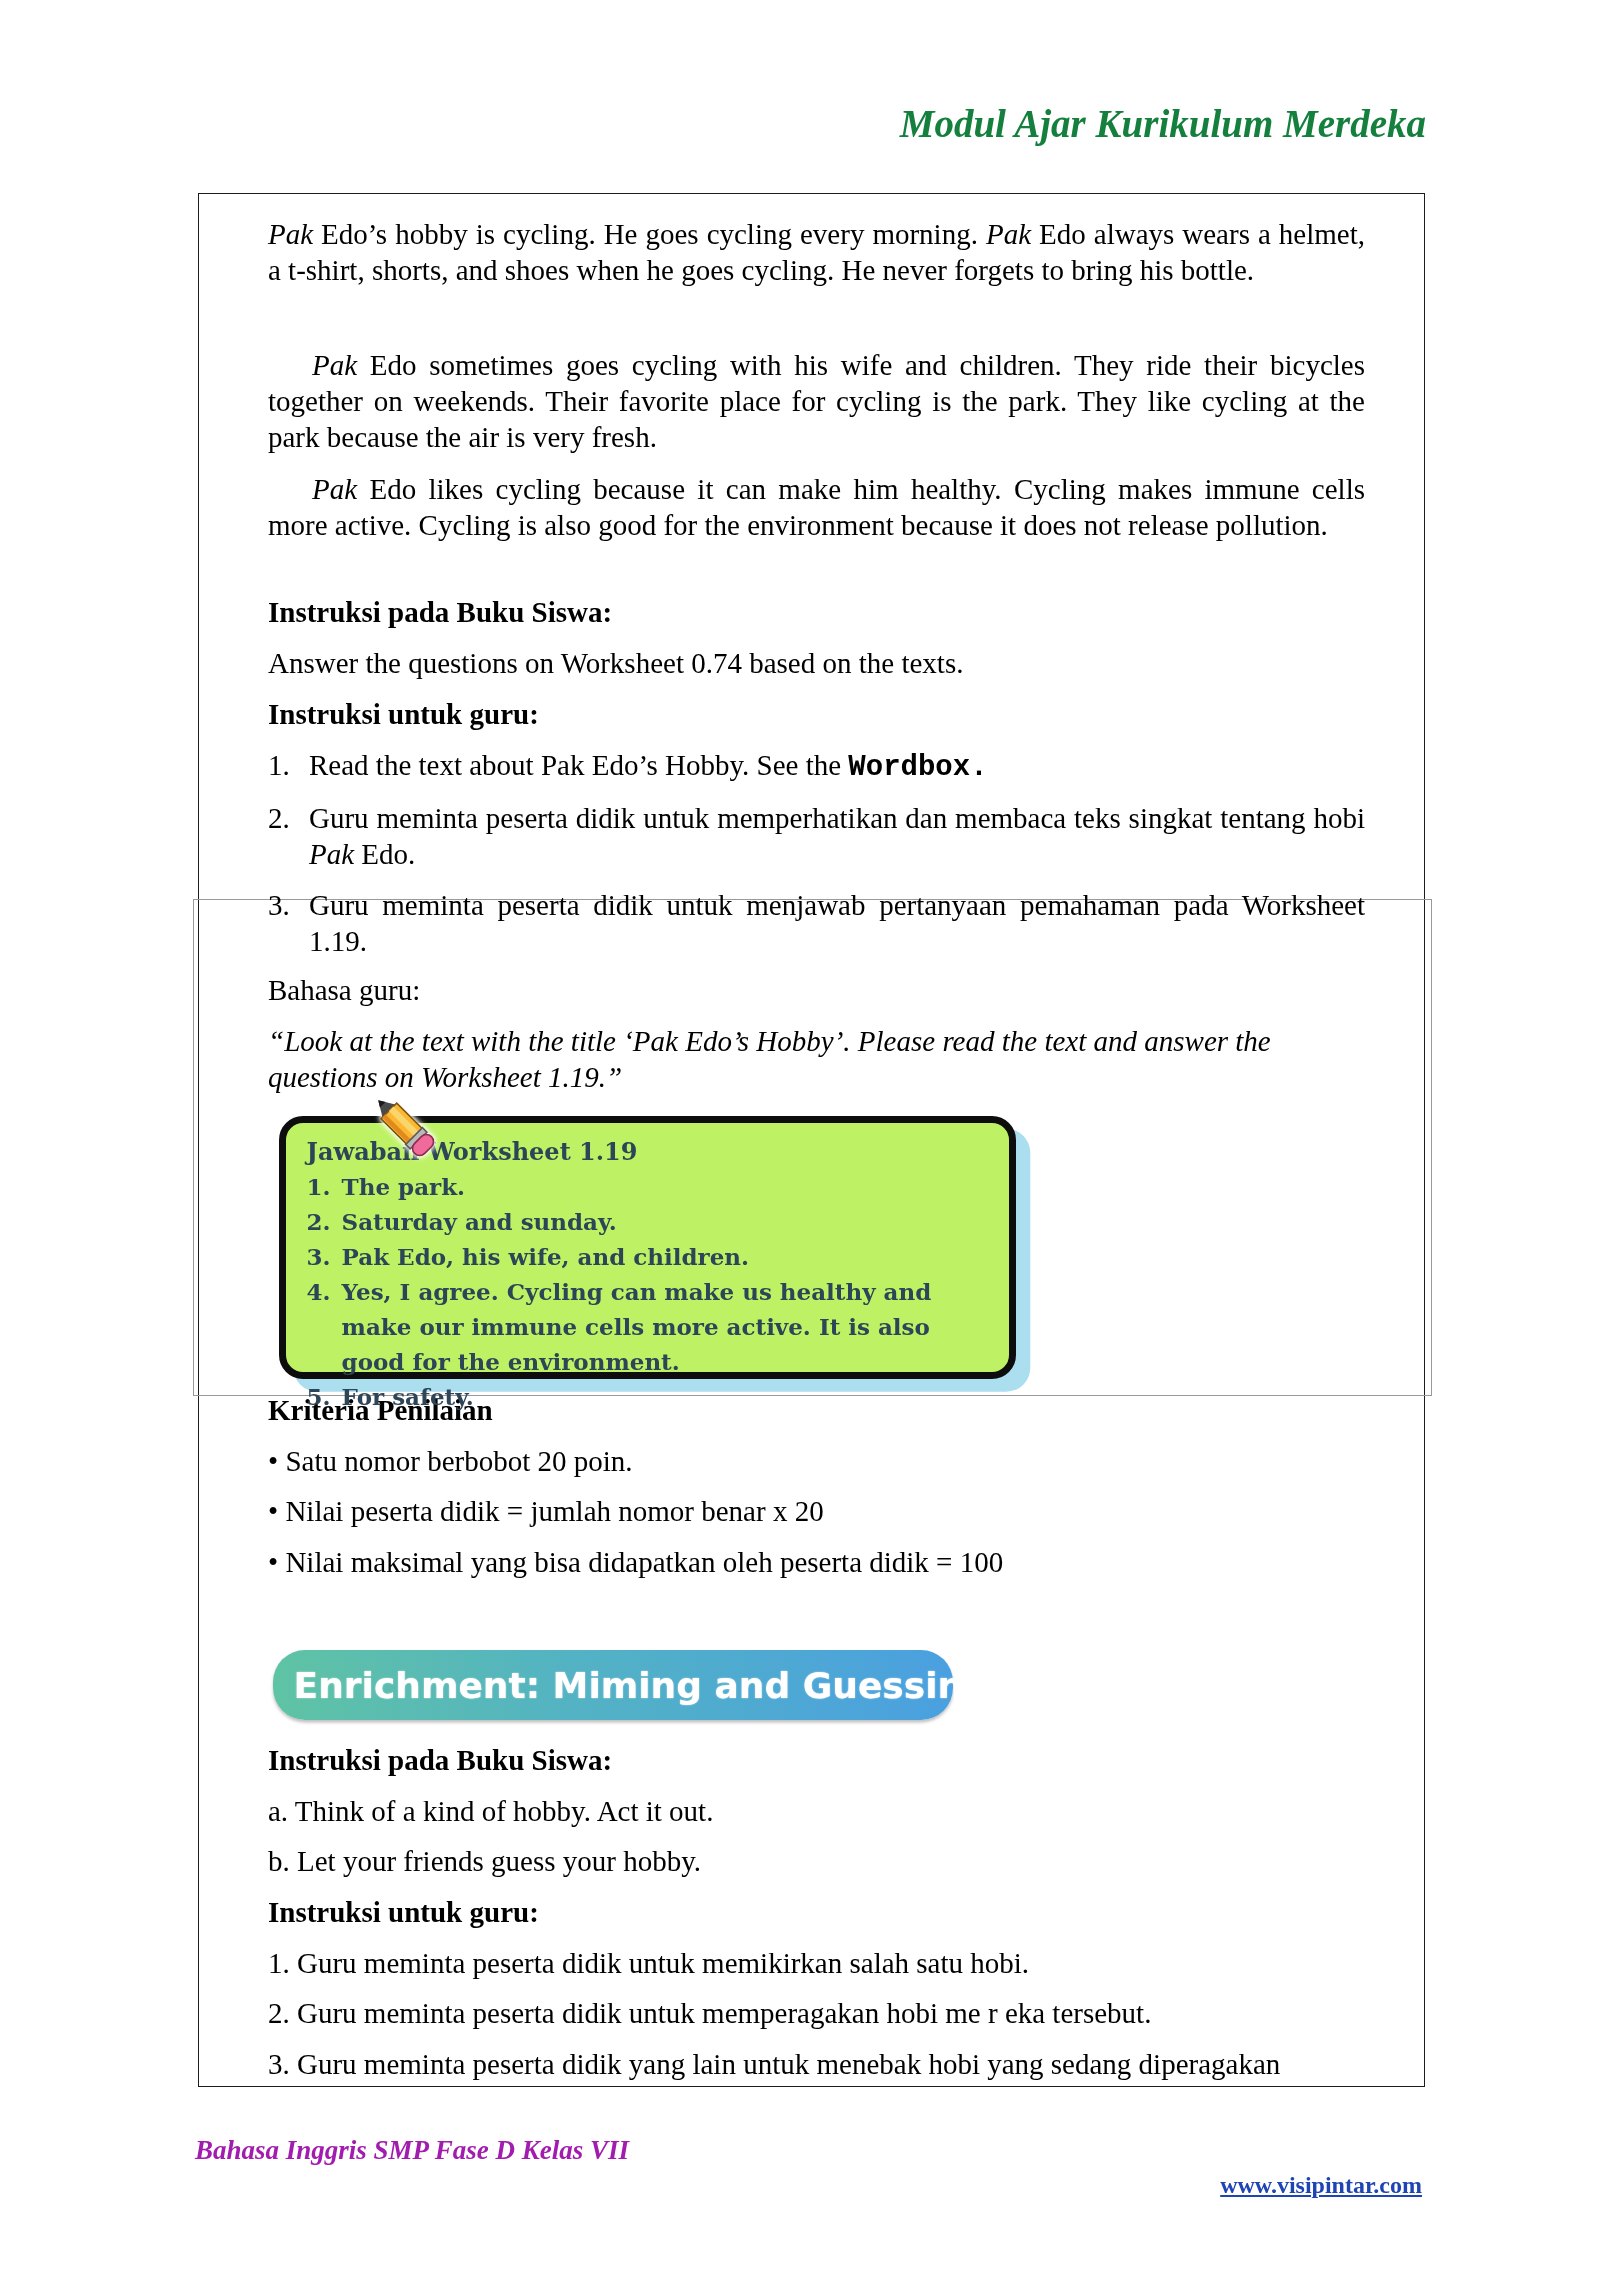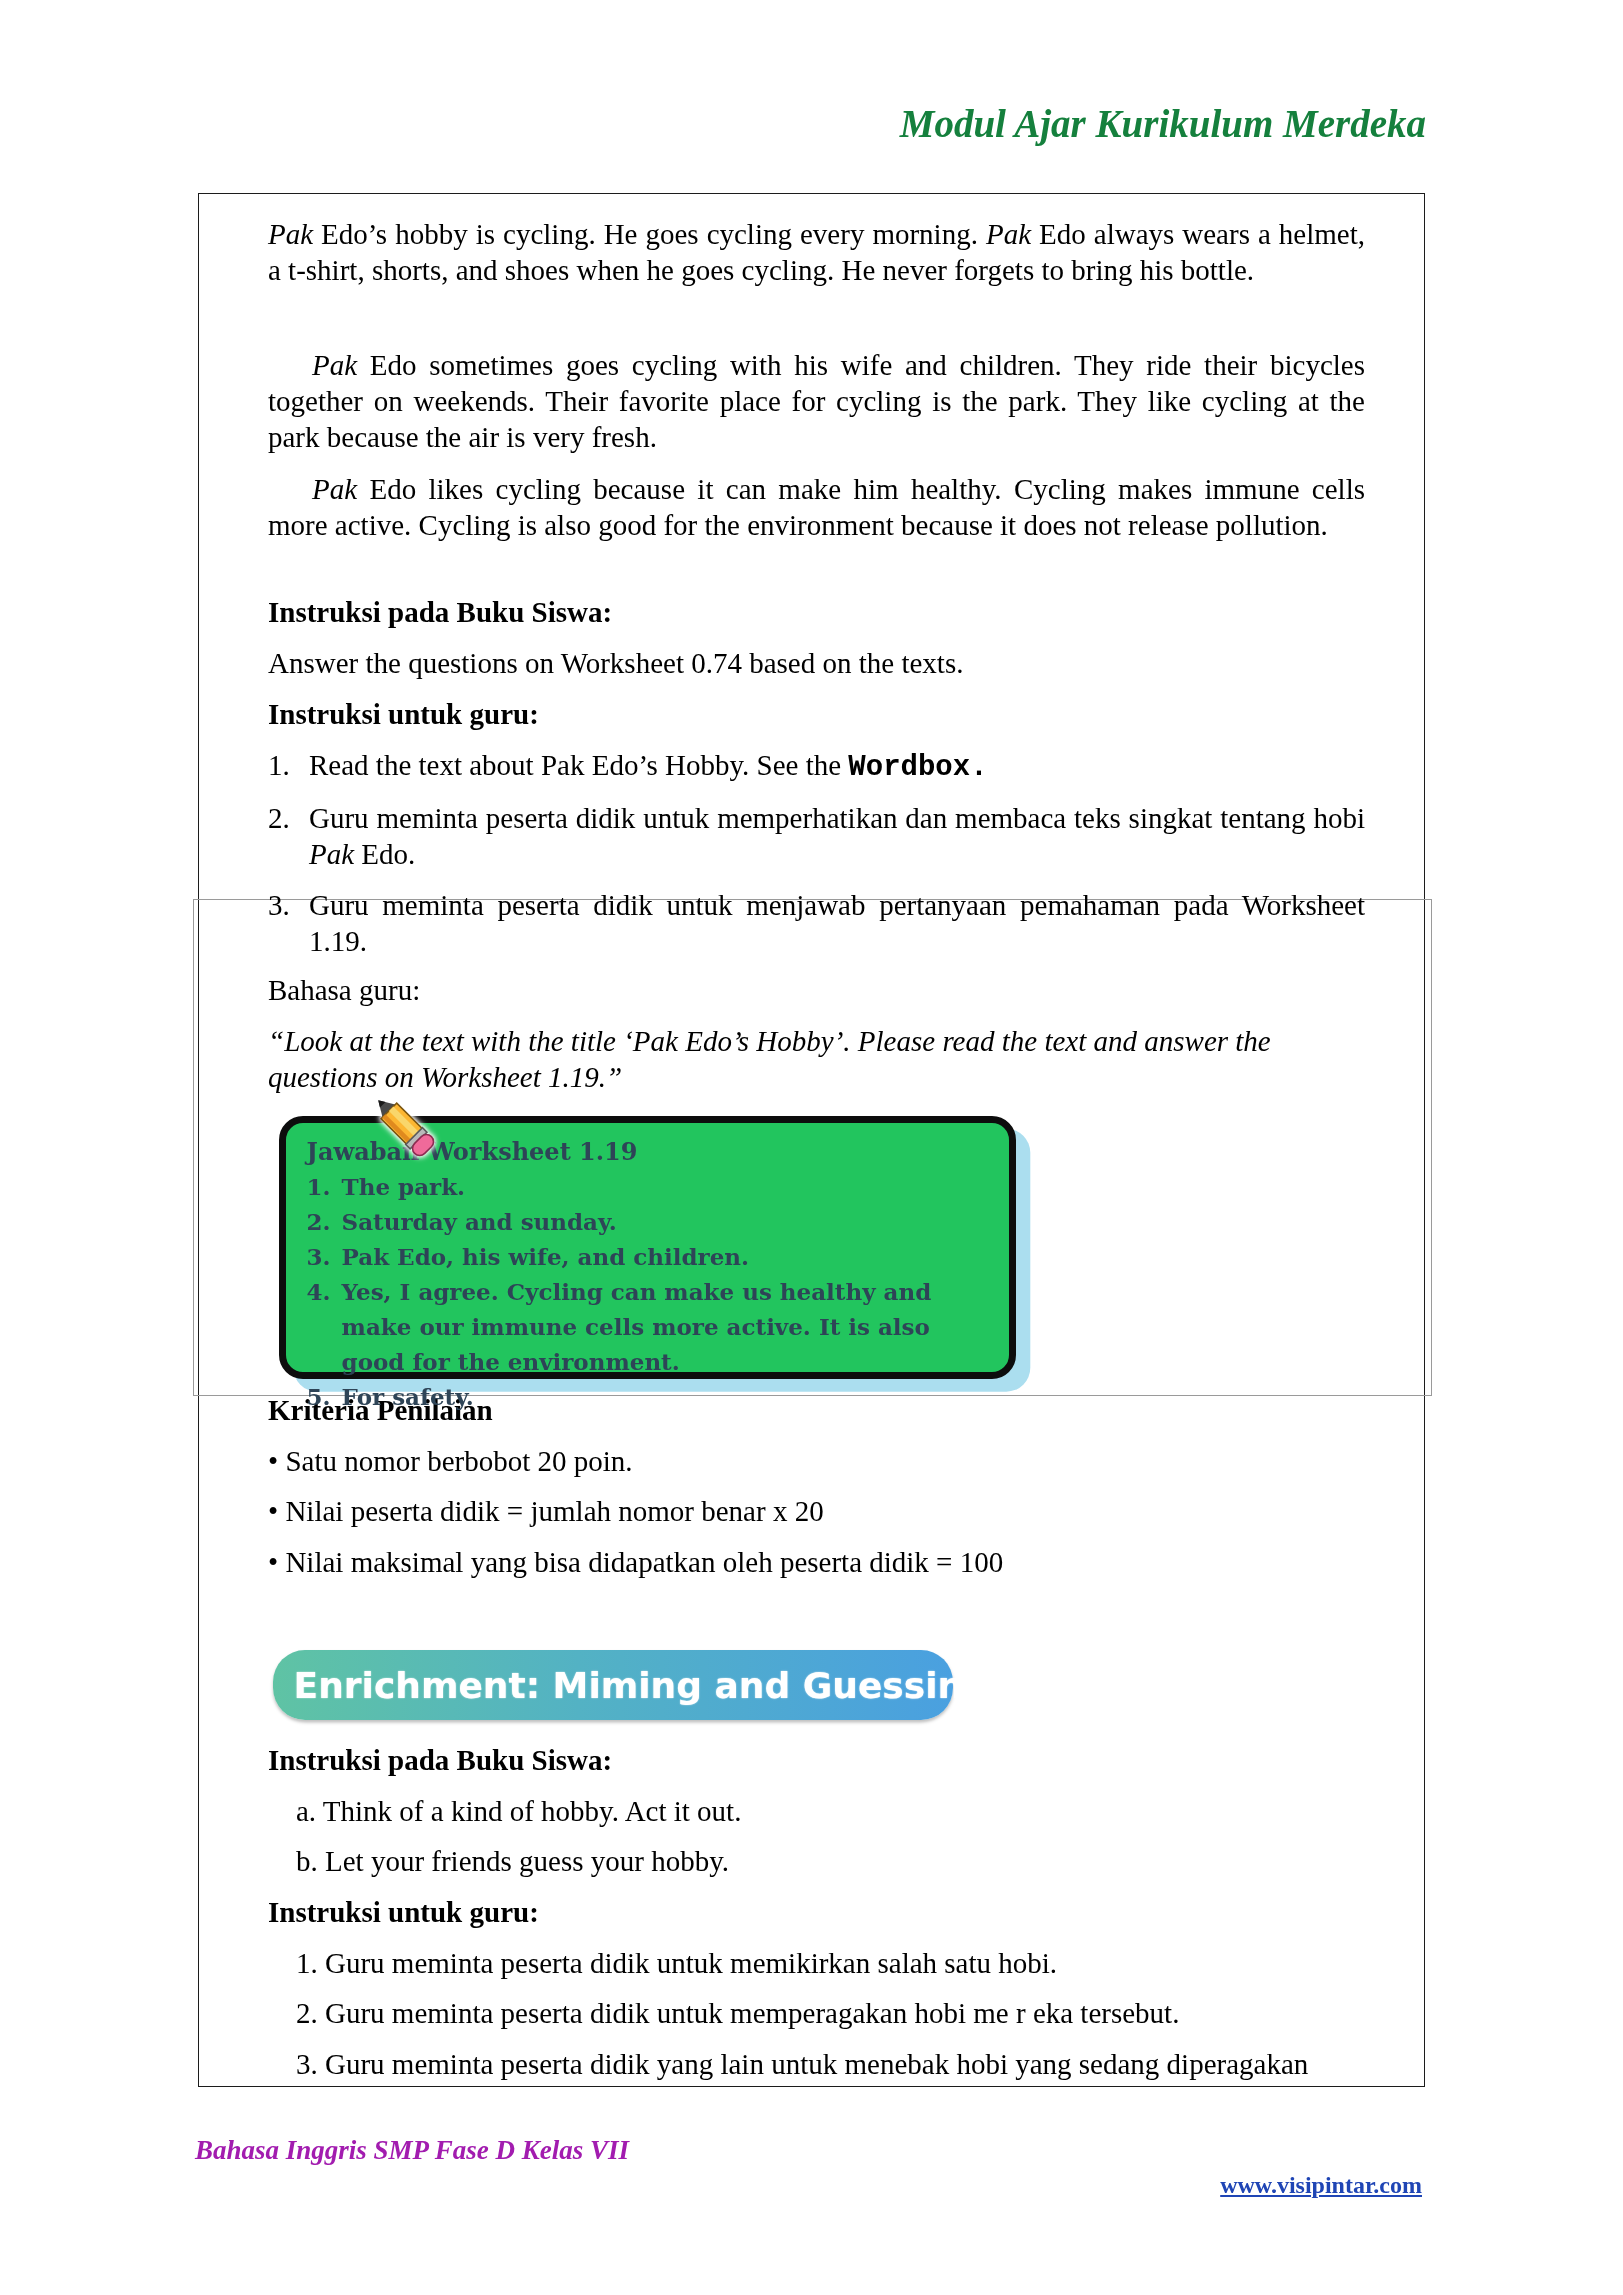--- a/index.html
+++ b/index.html
@@ -38,28 +38,28 @@
   }
   
   .blk{position:absolute;left:268px;width:1097px;font-size:29px;line-height:36px;z-index:2;}
   .para{text-align:justify;}
   .para.indent{text-indent:44px;}
   .bold{font-weight:bold;}
   .quote{font-style:italic;}
   .wstep{display:flex;margin-bottom:14.3px;}
   .wstep .num{flex:0 0 41px;}
   .wstep .txt{flex:1;text-align:justify;}
-  .simple-line{margin-bottom:14.3px;white-space:nowrap;margin-left:28px;}
+  .simple-line{margin-bottom:14.3px;white-space:nowrap;}
   .bullet-item{margin-bottom:14.3px;white-space:nowrap;}
   .bullet-item::before{content:"• ";}
   i{font-style:italic;} b{font-weight:bold;font-family:Liberation Mono, monospace;}
   
   .answer-wrap{
     position:absolute;left:279px;top:1116px;width:737px;height:263px;
-    background:#22c55e;border:7.1px solid #0d0d0d;border-radius:24px;
+    background:#bef264;border:7.1px solid #0d0d0d;border-radius:24px;
     box-shadow:14.3px 12.7px 0 #abdeef;
     z-index:3;box-sizing:border-box;
     padding:11px 11px 6.3px 20.6px;
     font-family:"DejaVu Serif","Liberation Serif",serif;
     color:#2e4457;font-weight:bold;
   }
   .answer-title{font-size:24px;line-height:35px;}
   .ans-row{display:flex;font-size:23px;line-height:35px;}
   .ans-row .num{flex:0 0 35px;}
   .ans-row .txt{flex:1;}

